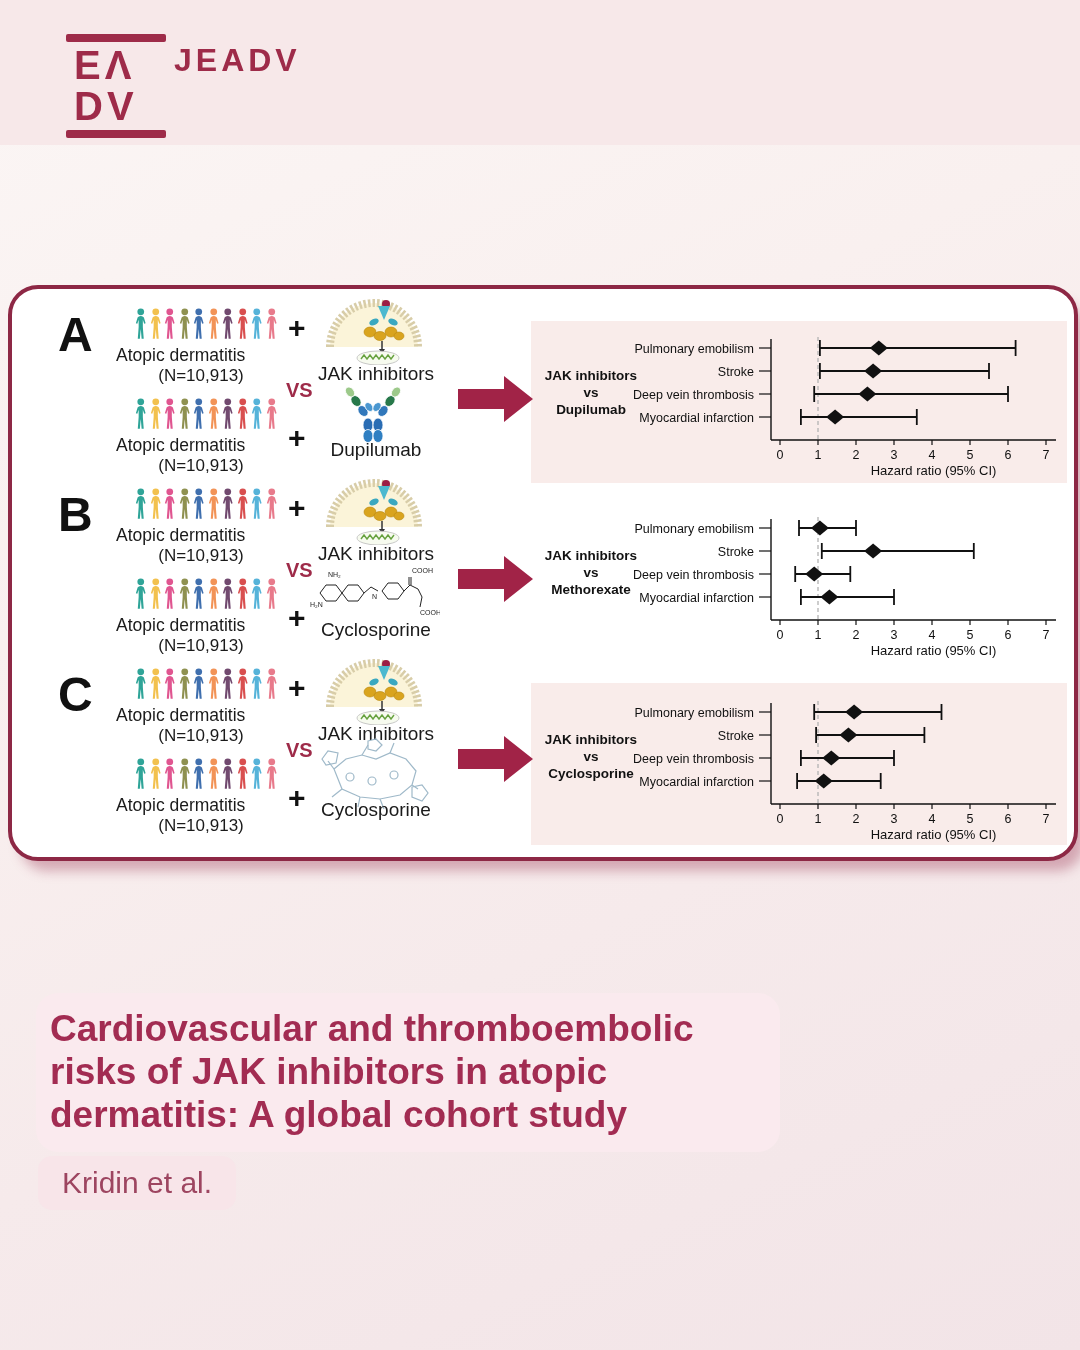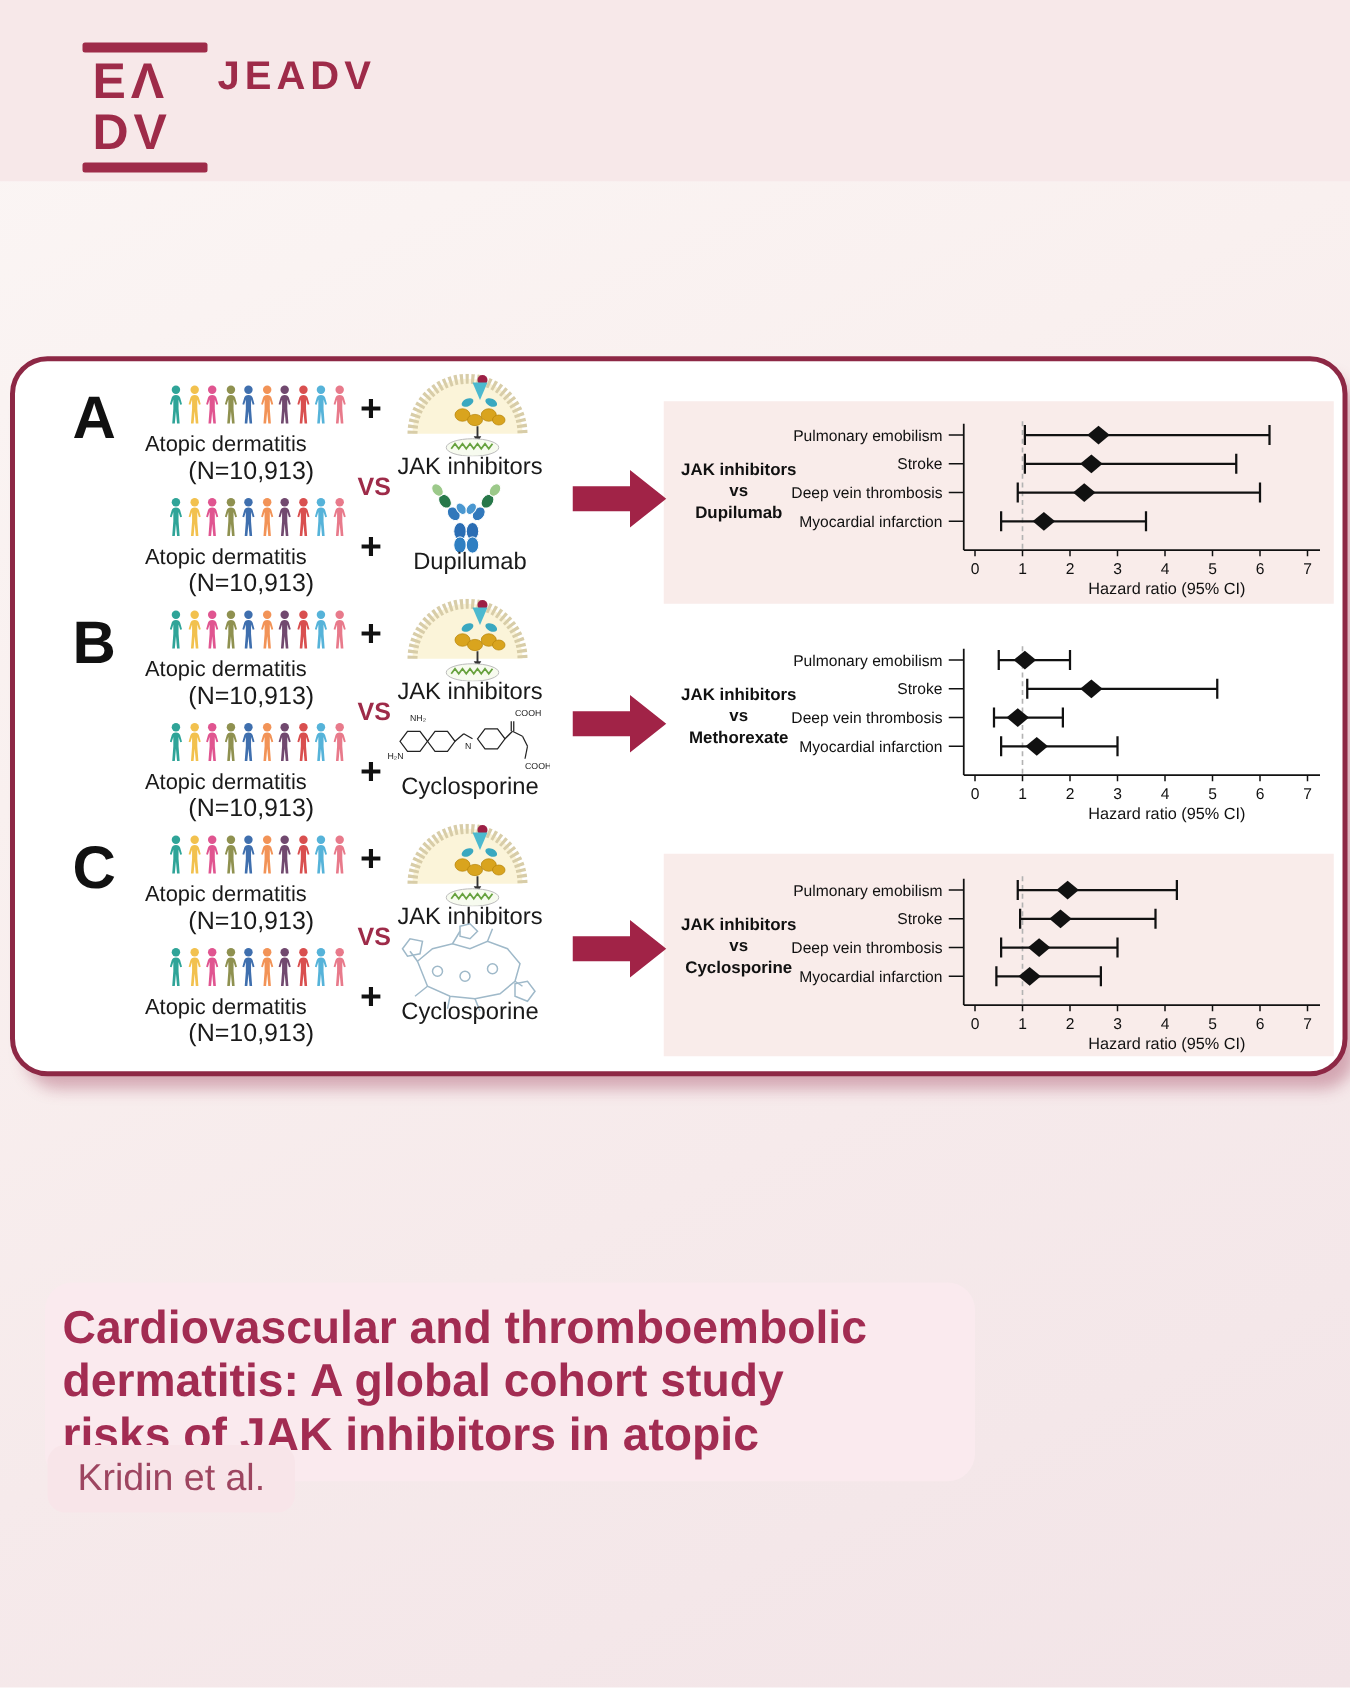--- a/index.html
+++ b/index.html
@@ -21,21 +21,21 @@
     border:4px solid #8d2845;border-radius:30px;
     box-shadow:9px 13px 12px -3px rgba(148,44,74,0.35);}
   .section{position:absolute;left:0;width:100%;height:190px;}
   #sec-a{top:10px}#sec-b{top:190px}#sec-c{top:370px}
 
   .sec-letter{position:absolute;left:46px;top:8px;font-size:48px;font-weight:800;color:#111;}
   .people-row{position:absolute;left:122px;width:148px;height:38px;display:flex;gap:1px;}
   .r1{top:6px}.r2{top:96px}
   .cohort-label{position:absolute;left:104px;width:170px;text-align:left;font-size:17.5px;}
   .l1{top:46px}.l2{top:136px}
-  .cohort-n{position:absolute;left:104px;width:170px;text-align:center;font-size:20px;}
+  .cohort-n{position:absolute;left:104px;width:170px;text-align:center;font-size:17px;}
   .n1{top:67px}.n2{top:157px}
   .plus{position:absolute;left:276px;font-size:30px;font-weight:700;color:#111;}
   .p1{top:12px}.p2{top:122px}
   .vs{position:absolute;left:274px;top:80px;font-size:20px;font-weight:800;color:#9e2b49;}
   .jak-icon{position:absolute;left:312px;top:0;}
   .drug-label{position:absolute;left:298px;width:132px;text-align:center;font-size:19px;}
   .d1{top:64px}.d2{top:140px}
   .drug2-icon{position:absolute;}
   #sec-a .drug2-icon{left:332px;top:86px;}
   #sec-b .drug2-icon{left:296px;top:84px;}
@@ -44,21 +44,21 @@
   .pink-rect{position:absolute;left:519px;width:536px;height:162px;background:#f9ecea;}
   #sec-a .pink-rect{top:22px}#sec-c .pink-rect{top:24px}
   .comp-label{position:absolute;left:517px;top:68px;width:124px;text-align:center;
     font-size:13.5px;font-weight:700;color:#111;line-height:17px;}
   #sec-c .comp-label{top:72px}
   .forest{position:absolute;left:592px;width:460px;height:150px;}
   #sec-a .forest{top:34px}#sec-b .forest{top:34px}#sec-c .forest{top:38px}
   svg text{font-family:"Liberation Sans",sans-serif;}
 
   
-  .title-box{position:absolute;left:36px;top:1026px;width:716px;background:#faeaee;
+  .title-box{position:absolute;left:36px;top:993px;width:716px;background:#faeaee;
     border-radius:22px;padding:14px 14px 16px 14px;}
   .title-line{font-size:37px;font-weight:800;color:#a22c52;line-height:43px;}
   .authors-badge{position:absolute;left:38px;top:1156px;background:#f8e5e9;border-radius:14px;
     padding:10px 24px;font-size:30px;color:#9d4560;}
 </style>
 </head>
 <body>
 
 <div class="page">
   <div class="top-band"></div>
@@ -750,17 +750,17 @@
           <line x1="193.1" y1="84" x2="276.7" y2="84" stroke="#111" stroke-width="1.8"></line>
           <line x1="193.1" y1="76" x2="193.1" y2="92" stroke="#111" stroke-width="1.8"></line>
           <line x1="276.7" y1="76" x2="276.7" y2="92" stroke="#111" stroke-width="1.8"></line>
           <polygon points="210.7,84 219.7,76.5 228.7,84 219.7,91.5" fill="#111"></polygon>
         </svg>
     </div>
   </div>
 
   <div class="title-box">
     <div class="title-line">Cardiovascular and thromboembolic</div>
+    <div class="title-line">risks of JAK inhibitors in atopic</div>
     <div class="title-line">dermatitis: A global cohort study</div>
-    <div class="title-line">risks of JAK inhibitors in atopic</div>
   </div>
   <div class="authors-badge">Kridin et al.</div>
 </div>
 
 </body></html>

